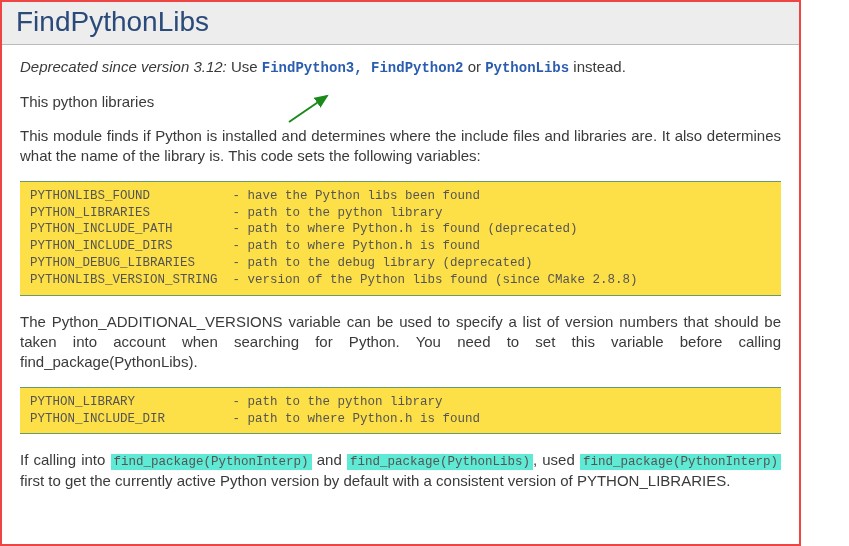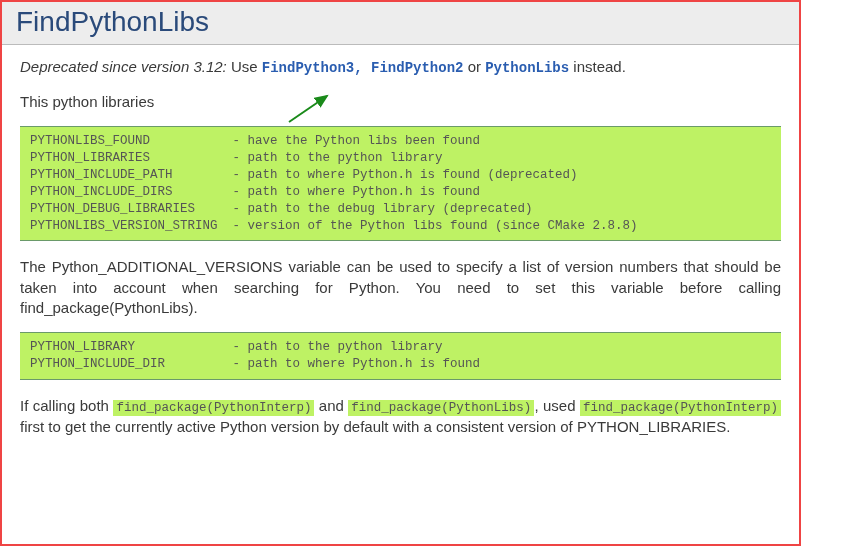--- a/index.html
+++ b/index.html
@@ -42,33 +42,33 @@
     font-family: ui-monospace, "SFMono-Regular", Consolas, "Liberation Mono", Menlo, monospace;
     font-size: 14px;
     color: #2a5db0;
     font-weight: 600;
   }
   .justify { text-align: justify; }
   .codeblock {
     font-family: ui-monospace, "SFMono-Regular", Consolas, "Liberation Mono", Menlo, monospace;
     font-size: 12.5px;
     white-space: pre;
-    background: #bef264;
+    background: #fde047;
     color: #555;
     border-top: 1px solid #6a9a6a;
     border-bottom: 1px solid #6a9a6a;
     padding: 6px 10px;
     margin: 8px 0 16px 0;
     overflow-x: auto;
     line-height: 1.35;
   }
   .inline-code {
     font-family: ui-monospace, "SFMono-Regular", Consolas, "Liberation Mono", Menlo, monospace;
     font-size: 12.5px;
-    background: #bef264;
+    background: #5eead4;
     color: #555;
     padding: 1px 3px;
   }
   .arrow {
     position: absolute;
     left: 283px;
     top: 45px;
     pointer-events: none;
   }
 </style>
@@ -90,32 +90,33 @@
       <line x1="4" y1="32" x2="42" y2="6" stroke="#1a8a1a" stroke-width="2" marker-end="url(#ah)"></line>
     </svg>
 
     <p class="deprecated">
       <span class="label">Deprecated since version 3.12:</span>
       <span>Use </span><a class="link-mono">FindPython3</a><span class="link-mono">, </span><a class="link-mono">FindPython2</a><span> or </span><a class="link-mono">PythonLibs</a><span> instead.</span>
     </p>
 
     <p>This python libraries</p>
 
+    <p class="justify">This module finds if Python is installed and determines where the include files and libraries are. It also determines what the name of the library is. This code sets the following variables:</p>
 
     <div class="codeblock">PYTHONLIBS_FOUND           - have the Python libs been found
 PYTHON_LIBRARIES           - path to the python library
 PYTHON_INCLUDE_PATH        - path to where Python.h is found (deprecated)
 PYTHON_INCLUDE_DIRS        - path to where Python.h is found
 PYTHON_DEBUG_LIBRARIES     - path to the debug library (deprecated)
 PYTHONLIBS_VERSION_STRING  - version of the Python libs found (since CMake 2.8.8)</div>
 
     <p class="justify">The Python_ADDITIONAL_VERSIONS variable can be used to specify a list of version numbers that should be taken into account when searching for Python. You need to set this variable before calling find_package(PythonLibs).</p>
 
 
     <div class="codeblock">PYTHON_LIBRARY             - path to the python library
 PYTHON_INCLUDE_DIR         - path to where Python.h is found</div>
 
     <p class="justify">
-      <span>If calling both </span><span class="inline-code">find_package(PythonInterp)</span><span> and </span><span class="inline-code">find_package(PythonLibs)</span><span>, used </span><span class="inline-code">find_package(PythonInterp)</span><span> first to get the currently active Python version by default with a consistent version of PYTHON_LIBRARIES.</span>
+      <span>If calling into </span><span class="inline-code">find_package(PythonInterp)</span><span> and </span><span class="inline-code">find_package(PythonLibs)</span><span>, used </span><span class="inline-code">find_package(PythonInterp)</span><span> first to get the currently active Python version by default with a consistent version of PYTHON_LIBRARIES.</span>
     </p>
 
   </div>
 </div>
 
 </body></html>

